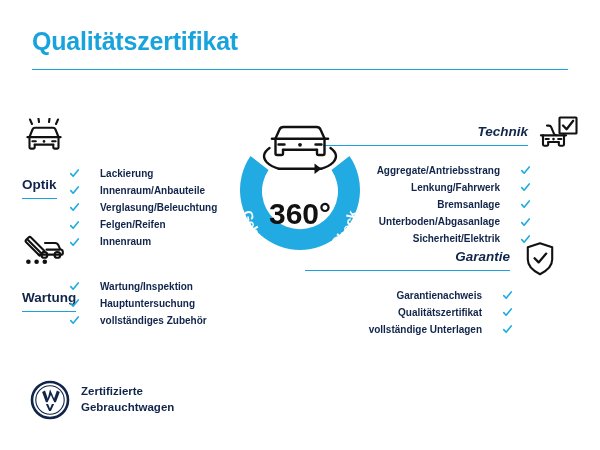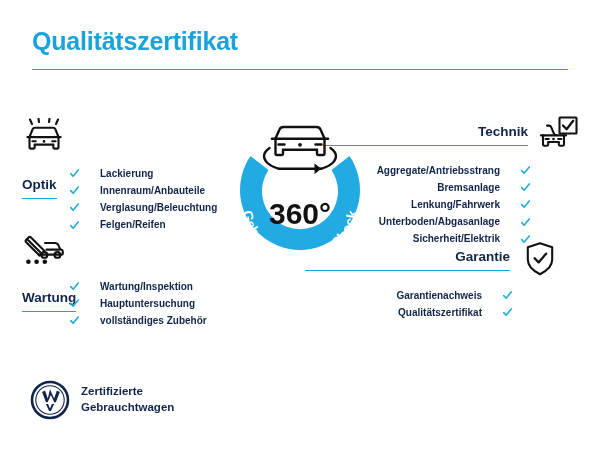--- a/index.html
+++ b/index.html
@@ -76,21 +76,21 @@
     padding-top: 10px;
     min-width: 0;
   }
   .sec-title {
     font-size: 13.5px;
     font-weight: bold;
     color: #11254b;
     line-height: 1.1;
     white-space: nowrap;
   }
-  .right .sec-title { text-align: right; }
+  .right .sec-title { text-align: right; font-style: italic; }
   .sec-underline {
     margin-top: 5px;
     height: 1.5px;
     background: #19a3dc;
     width: 100%;
   }
 
   .sec-list {
     list-style: none;
     margin: 7px 0 0 0;
@@ -205,20 +205,28 @@
         </span>
         <span>Verglasung/Beleuchtung</span>
       </li>
       <li>
         <span class="chk">
           <svg viewBox="0 0 12 12" width="9" height="9">
               <path d="M1 6.2 L4.2 9.6 L11 1.2" fill="none" stroke="#1eaae0" stroke-width="2.1" stroke-linecap="round" stroke-linejoin="round"></path>
             </svg>
         </span>
         <span>Felgen/Reifen</span>
+      </li>
+      <li>
+        <span class="chk">
+          <svg viewBox="0 0 12 12" width="9" height="9">
+              <path d="M1 6.2 L4.2 9.6 L11 1.2" fill="none" stroke="#1eaae0" stroke-width="2.1" stroke-linecap="round" stroke-linejoin="round"></path>
+            </svg>
+        </span>
+        <span>Innenraum</span>
       </li>
     </ul>
   </div>
 
   <div class="section sec-left sec-wartung">
     <div class="sec-head">
       <span class="sec-icon">
         <svg viewBox="0 0 44 40" width="44" height="40" fill="none" stroke="#111111" stroke-width="2.1" stroke-linecap="round" stroke-linejoin="round">
           <path d="M23 12 L33 12 Q35.5 12 36.5 14.3 L38.2 18.3 L39.5 18.8 Q40.8 19.3 40.8 20.7 L40.8 22.6 Q40.8 23.6 39.8 23.6 L16.5 23.6"></path>
           <path d="M24.5 18.6 L37.5 18.6"></path>
@@ -292,29 +300,29 @@
             </svg>
         </span>
         <span>Aggregate/Antriebsstrang</span>
       </li>
       <li>
         <span class="chk">
           <svg viewBox="0 0 12 12" width="9" height="9">
               <path d="M1 6.2 L4.2 9.6 L11 1.2" fill="none" stroke="#1eaae0" stroke-width="2.1" stroke-linecap="round" stroke-linejoin="round"></path>
             </svg>
         </span>
+        <span>Lenkung/Fahrwerk</span>
+      </li>
+      <li>
+        <span class="chk">
+          <svg viewBox="0 0 12 12" width="9" height="9">
+              <path d="M1 6.2 L4.2 9.6 L11 1.2" fill="none" stroke="#1eaae0" stroke-width="2.1" stroke-linecap="round" stroke-linejoin="round"></path>
+            </svg>
+        </span>
         <span>Bremsanlage</span>
-      </li>
-      <li>
-        <span class="chk">
-          <svg viewBox="0 0 12 12" width="9" height="9">
-              <path d="M1 6.2 L4.2 9.6 L11 1.2" fill="none" stroke="#1eaae0" stroke-width="2.1" stroke-linecap="round" stroke-linejoin="round"></path>
-            </svg>
-        </span>
-        <span>Lenkung/Fahrwerk</span>
       </li>
       <li>
         <span class="chk">
           <svg viewBox="0 0 12 12" width="9" height="9">
               <path d="M1 6.2 L4.2 9.6 L11 1.2" fill="none" stroke="#1eaae0" stroke-width="2.1" stroke-linecap="round" stroke-linejoin="round"></path>
             </svg>
         </span>
         <span>Unterboden/Abgasanlage</span>
       </li>
       <li>
@@ -350,20 +358,28 @@
         </span>
         <span>Garantienachweis</span>
       </li>
       <li>
         <span class="chk">
           <svg viewBox="0 0 12 12" width="9" height="9">
               <path d="M1 6.2 L4.2 9.6 L11 1.2" fill="none" stroke="#1eaae0" stroke-width="2.1" stroke-linecap="round" stroke-linejoin="round"></path>
             </svg>
         </span>
         <span>Qualitätszertifikat</span>
+      </li>
+      <li>
+        <span class="chk">
+          <svg viewBox="0 0 12 12" width="9" height="9">
+              <path d="M1 6.2 L4.2 9.6 L11 1.2" fill="none" stroke="#1eaae0" stroke-width="2.1" stroke-linecap="round" stroke-linejoin="round"></path>
+            </svg>
+        </span>
+        <span>vollständige Unterlagen</span>
       </li>
     </ul>
   </div>
 
   <div class="badge">
     <svg viewBox="0 0 164 172" width="164" height="172">
       <defs>
         <path id="arcPath" d="M 24 92 A 58 58 0 0 0 140 92" fill="none"></path>
       </defs>
 

